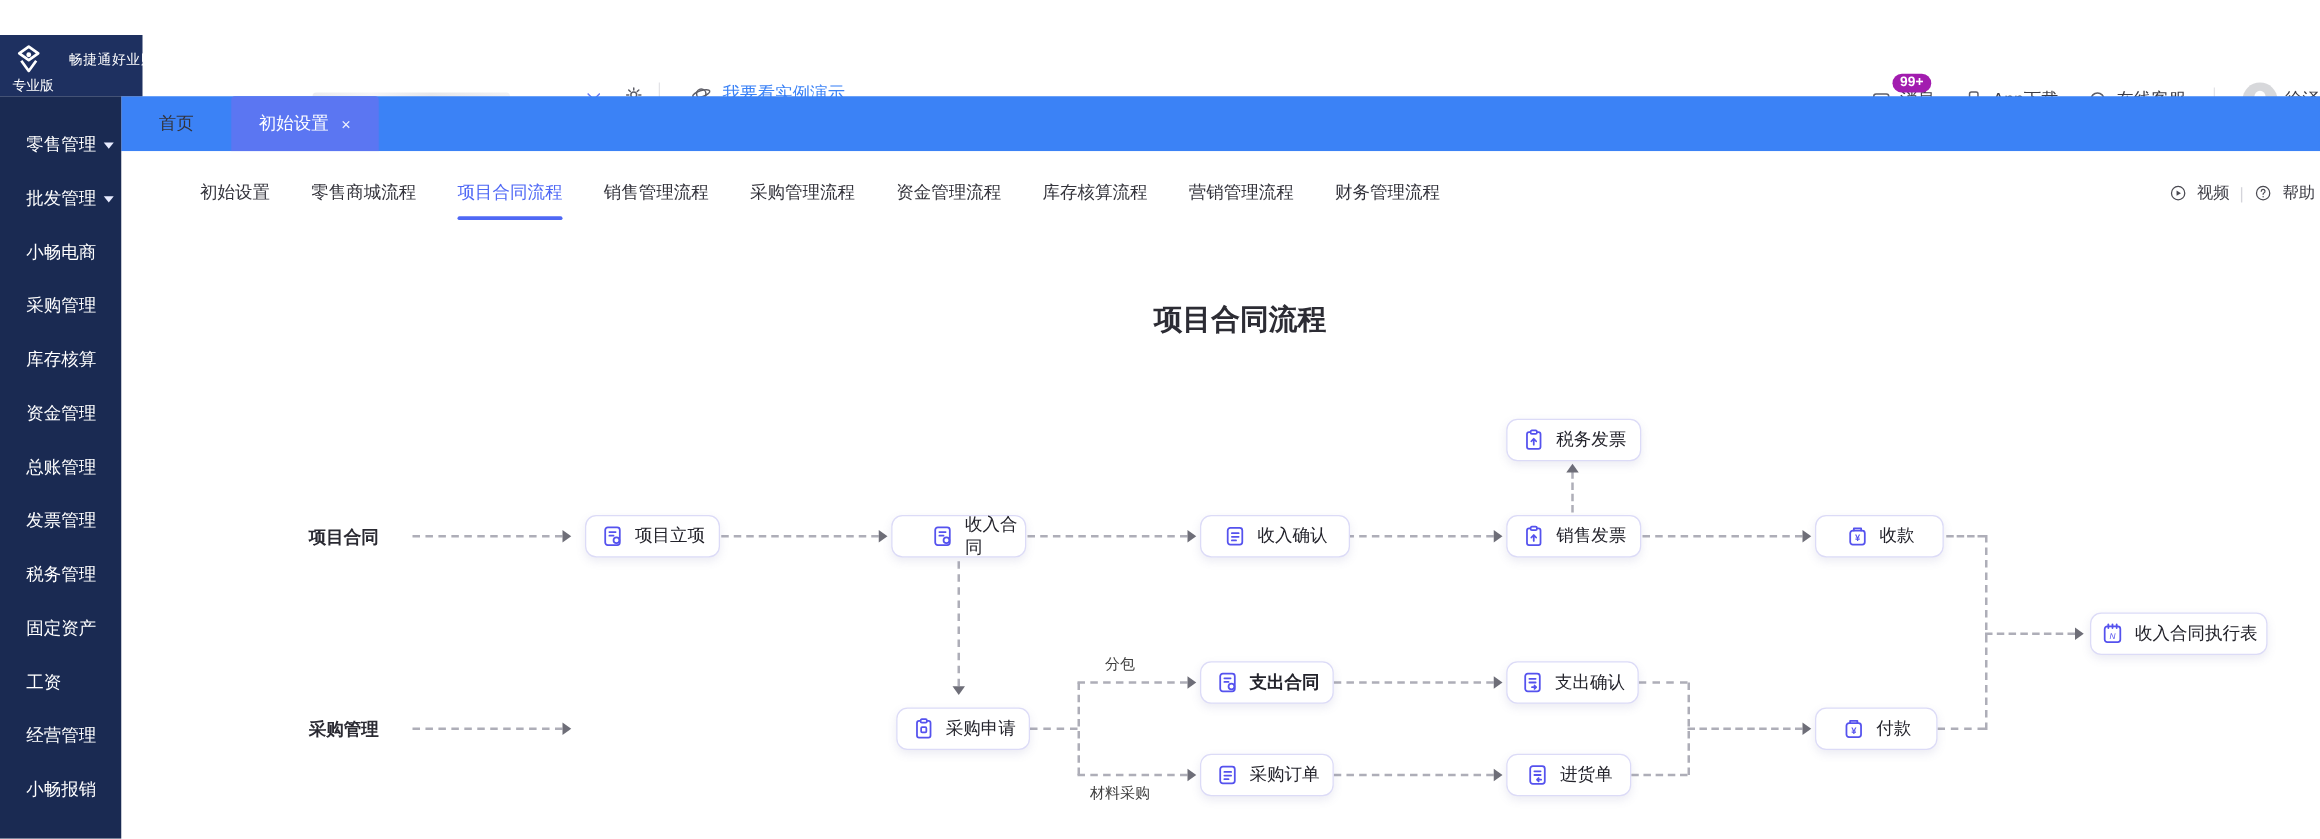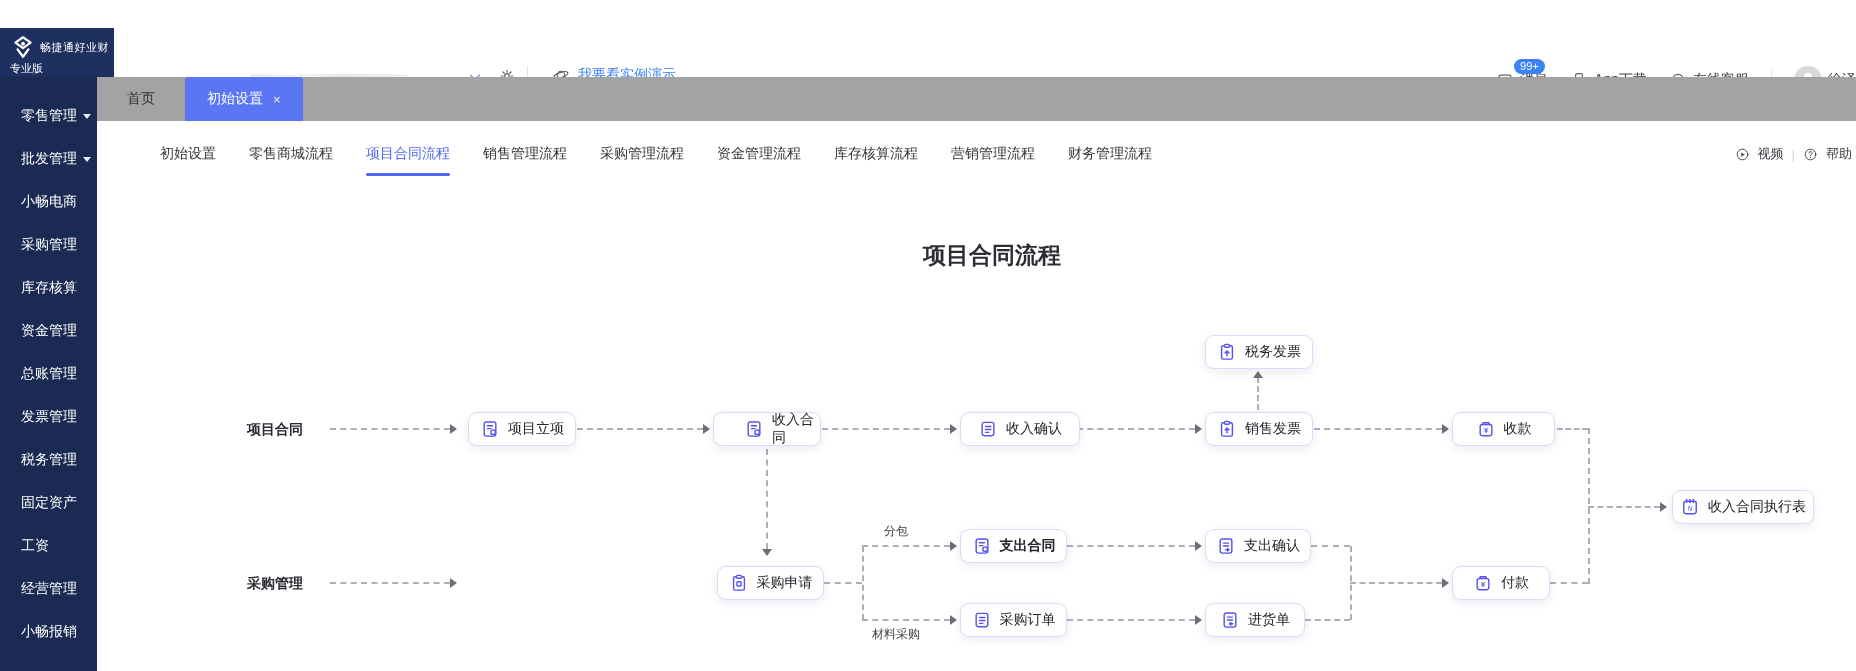--- a/index.html
+++ b/index.html
@@ -1,41 +1,41 @@
 <!DOCTYPE html>
 <html><head>
 <meta charset="utf-8">
 <style>
   * { margin:0; padding:0; box-sizing:border-box; }
   html,body { width:1856px; height:671px; overflow:hidden; }
   body { position:relative; background:#fff; font-family:"Liberation Sans","DejaVu Sans",sans-serif; color:#2b2b33; }
 
   
   .logo-box { position:absolute; left:0; top:28px; width:114px; height:49px; background:#1e3060; color:#fff; z-index:5; }
-  .logo-row { display:flex; align-items:center; gap:4px; padding:6px 0 0 10px; }
+  .logo-row { display:flex; align-items:center; gap:19px; padding:6px 0 0 10px; }
   .logo-mark { width:26px; height:26px; flex:0 0 26px; }
   .logo-title { font-size:11px; letter-spacing:.5px; white-space:nowrap; }
   .logo-edition { font-size:11px; padding:1px 0 0 10px; }
 
   .topbar { position:absolute; left:114px; top:28px; right:0; height:49px; background:#fff; display:flex; align-items:center; }
   .blur-pill { position:absolute; background:linear-gradient(90deg,#ececee,#f6f6f7 30%,#e7e7ea 60%,#f2f2f4); border-radius:3px; }
   .ws-underline { position:absolute; left:150px; top:69px; width:222px; height:0; border-bottom:1px solid #d9d9de; }
   .chevron { position:absolute; left:352px; top:40px; color:#6a79f2; }
   .tb-icon { width:18px; height:18px; stroke:#5f5f68; stroke-width:1.6; fill:none; stroke-linecap:round; stroke-linejoin:round; }
   .gear-wrap { position:absolute; left:384px; top:39px; }
   .tb-divider { position:absolute; left:413px; top:38px; width:0; height:20px; border-left:1px solid #e3e3e7; }
   .demo-link { position:absolute; left:438px; top:38px; display:flex; align-items:center; gap:8px; font-size:14px; color:#3b82f6; }
   .tb-right { position:absolute; right:0; top:38px; display:flex; align-items:center; gap:22px; font-size:14px; color:#3c3c44; white-space:nowrap; }
   .tb-item { display:flex; align-items:center; gap:6px; position:relative; }
-  .badge { position:absolute; top:-12px; left:18px; background:#3b82f6; color:#fff; font-size:11px; line-height:15px; padding:0 6px; border-radius:8px; font-weight:normal; }
+  .badge { position:absolute; top:-12px; left:18px; background:#a21caf; color:#fff; font-size:11px; line-height:15px; padding:0 6px; border-radius:8px; font-weight:bold; }
   .avatar { width:28px; height:28px; border-radius:50%; background:#d7d8db; overflow:hidden; flex:0 0 28px; }
   .user-divider { width:0; height:20px; border-left:1px solid #e3e3e7; }
 
   
-  .tabstrip { position:absolute; left:97px; top:77px; right:0; height:44px; background:#a3a3a3; display:flex; align-items:stretch; }
+  .tabstrip { position:absolute; left:97px; top:77px; right:0; height:44px; background:#3b82f6; display:flex; align-items:stretch; }
   .tab-home { display:flex; align-items:center; padding:0 30px; font-size:14px; color:#33333b; }
   .tab-active { display:flex; align-items:center; gap:10px; padding:0 22px; background:#5b76f2; color:#fff; font-size:14px; border-radius:3px 3px 0 0; }
   .tab-close { font-size:13px; cursor:pointer; opacity:.9; }
 
   
   .sidebar { position:absolute; left:0; top:77px; width:97px; bottom:0; background:#1a2a52; padding-top:17px; z-index:4; }
   .side-item { height:43px; display:flex; align-items:center; gap:6px; padding-left:21px; color:#fff; font-size:14px; font-weight:500; cursor:pointer; white-space:nowrap; }
   .caret { width:0; height:0; border-left:4px solid transparent; border-right:4px solid transparent; border-top:5px solid #e8ecff; margin-top:2px; }
 
   

